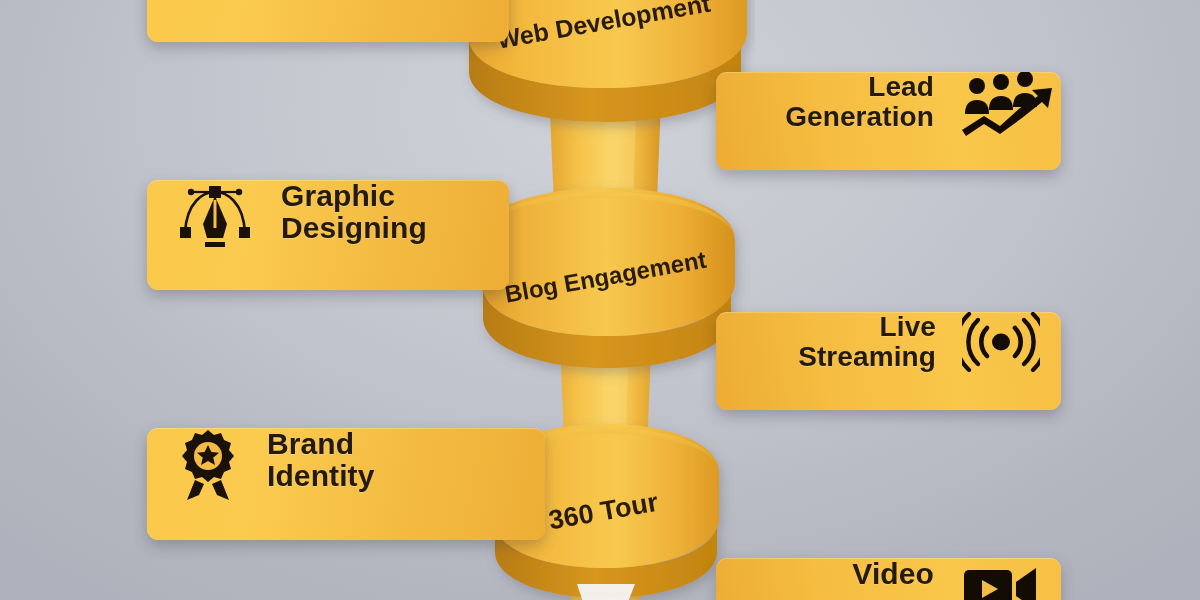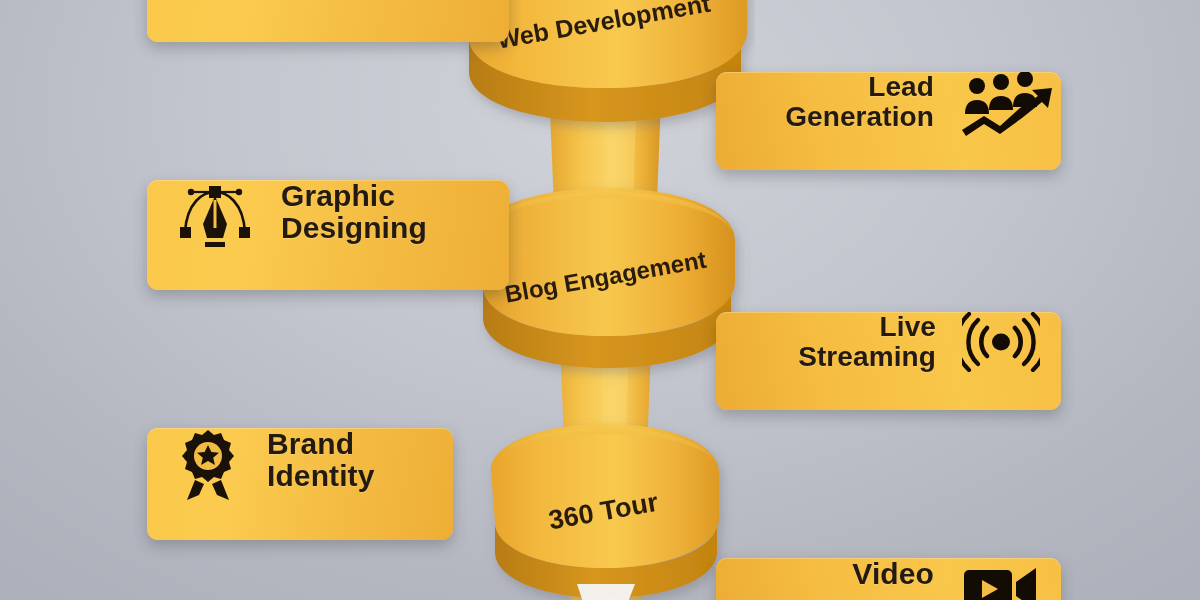--- a/index.html
+++ b/index.html
@@ -55,21 +55,21 @@
   }
 
   
   .left .ico { margin-right: 26px; }
   
   .right .lbl { margin-right: 26px; text-align: right; }
 
   
   #banner-marketing      { left: 147px; top: -66px;  width: 362px; height: 108px; }
   #banner-graphic        { left: 147px; top: 180px;  width: 362px; height: 110px; }
-  #banner-brand          { left: 147px; top: 428px;  width: 306px; height: 112px; }
+  #banner-brand          { left: 147px; top: 428px;  width: 398px; height: 112px; }
 
   #banner-lead           { left: 716px; top: 72px;   width: 345px; height: 98px;  }
   #banner-live           { left: 716px; top: 312px;  width: 345px; height: 98px; padding-left: 48px;  }
   #banner-video          { left: 716px; top: 558px;  width: 345px; height: 98px;  }
 
   #banner-marketing .lbl { font-size: 32px; }
   #banner-graphic  .lbl  { font-size: 30px; }
   #banner-brand    .lbl  { font-size: 30px; }
   #banner-lead     .lbl  { font-size: 28px; width: 172px; }
   #banner-live     .lbl  { font-size: 28px; width: 172px; }

